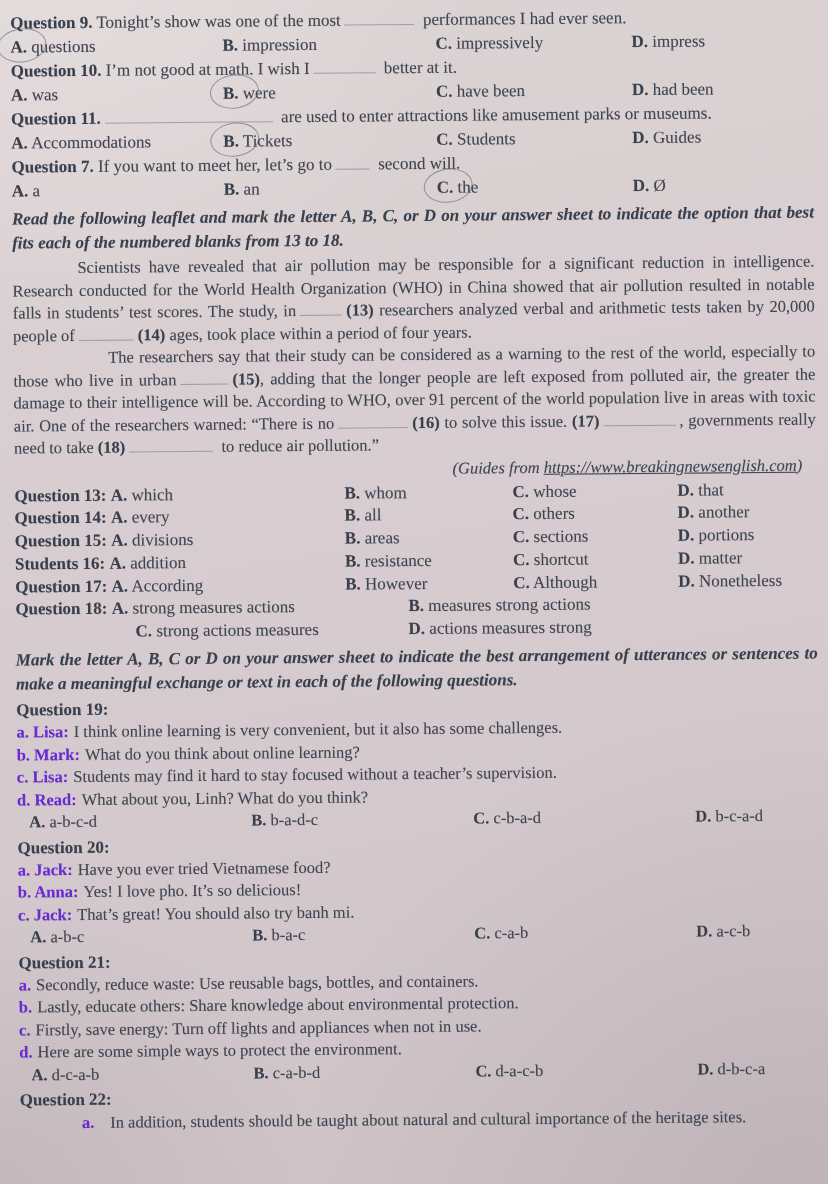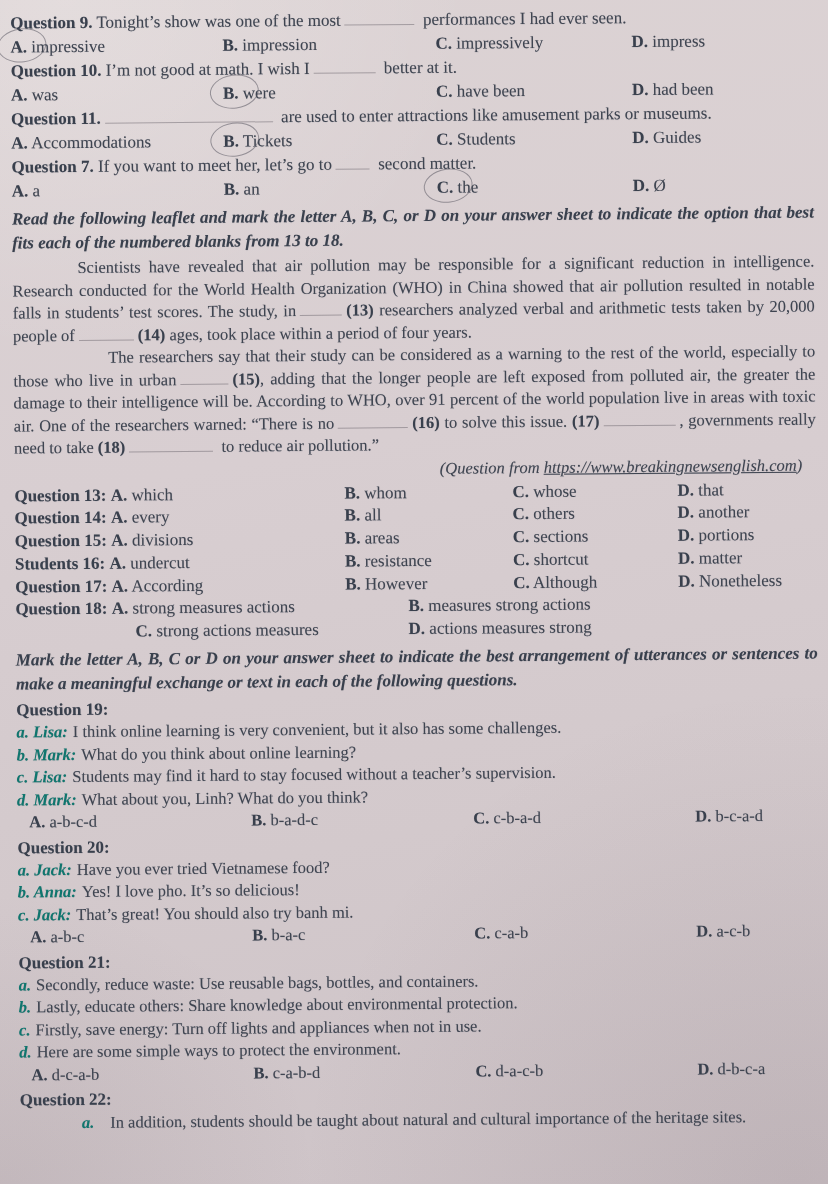--- a/index.html
+++ b/index.html
@@ -37,69 +37,69 @@
   .attribution{text-align:right;font-style:italic;font-size:16.5px;line-height:23px;padding-right:14px;}
   .url{text-decoration:underline;}
   
   #bq-section{margin-top:2px;}
   .iq{display:grid;grid-template-columns:330px 168px 165px 1fr;font-size:17px;line-height:22.8px;}
   .q18r1{display:grid;grid-template-columns:393px 1fr;font-size:17px;line-height:22.8px;}
   .q18r2{display:grid;grid-template-columns:120px 273px 1fr;font-size:17px;line-height:22.8px;}
   
   .qheader{font-weight:bold;font-size:17px;line-height:23px;margin-top:2px;color:#39404d;}
   .dline{font-size:16.5px;line-height:22.5px;}
-  .dprefix{font-weight:bold;margin-right:5px;color:#0f766e;font-style:italic;}
+  .dprefix{font-weight:bold;margin-right:5px;color:#6d28d9;}
   .aopts{display:grid;grid-template-columns:222px 222px 222px 1fr;font-size:16.5px;line-height:22.5px;padding-left:12px;}
   
   .q22line{padding-left:96px;text-indent:-34px;font-size:16.5px;line-height:23px;max-width:780px;}
   .q22line .dprefix{margin-right:16px;}
 </style>
 </head>
 <body>
 
 <div class="sheet">
   <section id="mc-section">
       <div class="qline"><b>Question 9.</b><span> Tonight’s show was one of the most</span><span class="blank" style="width: 70px;"></span><span> performances I had ever seen.</span></div>
       <div class="opts4">
-        <span class="opt"><b class="letter circled">A.</b><span> impressive</span></span>
+        <span class="opt"><b class="letter circled">A.</b><span> questions</span></span>
         <span class="opt"><b class="letter">B.</b><span> impression</span></span>
         <span class="opt"><b class="letter">C.</b><span> impressively</span></span>
         <span class="opt"><b class="letter">D.</b><span> impress</span></span>
       </div>
       <div class="qline"><b>Question 10.</b><span> I’m not good at math. I wish I</span><span class="blank" style="width: 62px;"></span><span> better at it.</span></div>
       <div class="opts4">
         <span class="opt"><b class="letter">A.</b><span> was</span></span>
         <span class="opt"><b class="letter circled">B.</b><span> were</span></span>
         <span class="opt"><b class="letter">C.</b><span> have been</span></span>
         <span class="opt"><b class="letter">D.</b><span> had been</span></span>
       </div>
       <div class="qline"><b>Question 11.</b><span class="blank" style="width: 168px;"></span><span> are used to enter attractions like amusement parks or museums.</span></div>
       <div class="opts4">
         <span class="opt"><b class="letter">A.</b><span> Accommodations</span></span>
         <span class="opt"><b class="letter circled">B.</b><span> Tickets</span></span>
         <span class="opt"><b class="letter">C.</b><span> Students</span></span>
         <span class="opt"><b class="letter">D.</b><span> Guides</span></span>
       </div>
-      <div class="qline"><b>Question 7.</b><span> If you want to meet her, let’s go to</span><span class="blank" style="width: 34px;"></span><span> second matter.</span></div>
+      <div class="qline"><b>Question 7.</b><span> If you want to meet her, let’s go to</span><span class="blank" style="width: 34px;"></span><span> second will.</span></div>
       <div class="opts4">
         <span class="opt"><b class="letter">A.</b><span> a</span></span>
         <span class="opt"><b class="letter">B.</b><span> an</span></span>
         <span class="opt"><b class="letter circled">C.</b><span> the</span></span>
         <span class="opt"><b class="letter">D.</b><span> Ø</span></span>
       </div>
     </section>
 
   <p class="instr">Read the following leaflet and mark the letter A, B, C, or D on your answer sheet to indicate the option that best fits each of the numbered blanks from 13 to 18.</p>
 
   <div id="passage">
       <p style="text-indent: 65px;"><span>Scientists have revealed that air pollution may be responsible for a significant reduction in intelligence. Research conducted for the World Health Organization (WHO) in China showed that air pollution resulted in notable falls in students’ test scores. The study, in</span><span class="blank" style="width: 42px;"></span><b>(13)</b><span> researchers analyzed verbal and arithmetic tests taken by 20,000 people of</span><span class="blank" style="width: 55px;"></span><b>(14)</b><span> ages, took place within a period of four years.</span></p>
       <p style="text-indent: 95px;"><span>The researchers say that their study can be considered as a warning to the rest of the world, especially to those who live in urban</span><span class="blank" style="width: 48px;"></span><b>(15)</b><span>, adding that the longer people are left exposed from polluted air, the greater the damage to their intelligence will be. According to WHO, over 91 percent of the world population live in areas with toxic air. One of the researchers warned: “There is no</span><span class="blank" style="width: 70px;"></span><b>(16)</b><span> to solve this issue. </span><b>(17)</b><span class="blank" style="width: 72px;"></span><span>, governments really need to take </span><b>(18)</b><span class="blank" style="width: 84px;"></span><span> to reduce air pollution.”</span></p>
     </div>
 
-  <div class="attribution"><span>(Question from </span><span class="url">https://www.breakingnewsenglish.com</span><span>)</span></div>
+  <div class="attribution"><span>(Guides from </span><span class="url">https://www.breakingnewsenglish.com</span><span>)</span></div>
 
   <section id="bq-section">
       <div class="iq">
         <span class="opt"><b>Question 13: </b><b class="letter">A.</b><span> which</span></span>
         <span class="opt"><b class="letter">B.</b><span> whom</span></span>
         <span class="opt"><b class="letter">C.</b><span> whose</span></span>
         <span class="opt"><b class="letter">D.</b><span> that</span></span>
       </div>
       <div class="iq">
         <span class="opt"><b>Question 14: </b><b class="letter">A.</b><span> every</span></span>
@@ -107,21 +107,21 @@
         <span class="opt"><b class="letter">C.</b><span> others</span></span>
         <span class="opt"><b class="letter">D.</b><span> another</span></span>
       </div>
       <div class="iq">
         <span class="opt"><b>Question 15: </b><b class="letter">A.</b><span> divisions</span></span>
         <span class="opt"><b class="letter">B.</b><span> areas</span></span>
         <span class="opt"><b class="letter">C.</b><span> sections</span></span>
         <span class="opt"><b class="letter">D.</b><span> portions</span></span>
       </div>
       <div class="iq">
-        <span class="opt"><b>Students 16: </b><b class="letter">A.</b><span> undercut</span></span>
+        <span class="opt"><b>Students 16: </b><b class="letter">A.</b><span> addition</span></span>
         <span class="opt"><b class="letter">B.</b><span> resistance</span></span>
         <span class="opt"><b class="letter">C.</b><span> shortcut</span></span>
         <span class="opt"><b class="letter">D.</b><span> matter</span></span>
       </div>
       <div class="iq">
         <span class="opt"><b>Question 17: </b><b class="letter">A.</b><span> According</span></span>
         <span class="opt"><b class="letter">B.</b><span> However</span></span>
         <span class="opt"><b class="letter">C.</b><span> Although</span></span>
         <span class="opt"><b class="letter">D.</b><span> Nonetheless</span></span>
       </div>
@@ -136,21 +136,21 @@
       </div>
     </section>
 
   <p class="instr">Mark the letter A, B, C or D on your answer sheet to indicate the best arrangement of utterances or sentences to make a meaningful exchange or text in each of the following questions.</p>
 
   <section id="arr-section">
       <div class="qheader">Question 19:</div>
       <div class="dline"><b class="dprefix">a. Lisa:</b><span>I think online learning is very convenient, but it also has some challenges.</span></div>
       <div class="dline"><b class="dprefix">b. Mark:</b><span>What do you think about online learning?</span></div>
       <div class="dline"><b class="dprefix">c. Lisa:</b><span>Students may find it hard to stay focused without a teacher’s supervision.</span></div>
-      <div class="dline"><b class="dprefix">d. Mark:</b><span>What about you, Linh? What do you think?</span></div>
+      <div class="dline"><b class="dprefix">d. Read:</b><span>What about you, Linh? What do you think?</span></div>
       <div class="aopts">
         <span class="opt"><b class="letter">A.</b><span> a-b-c-d</span></span>
         <span class="opt"><b class="letter">B.</b><span> b-a-d-c</span></span>
         <span class="opt"><b class="letter">C.</b><span> c-b-a-d</span></span>
         <span class="opt"><b class="letter">D.</b><span> b-c-a-d</span></span>
       </div>
       <div class="qheader">Question 20:</div>
       <div class="dline"><b class="dprefix">a. Jack:</b><span>Have you ever tried Vietnamese food?</span></div>
       <div class="dline"><b class="dprefix">b. Anna:</b><span>Yes! I love pho. It’s so delicious!</span></div>
       <div class="dline"><b class="dprefix">c. Jack:</b><span>That’s great! You should also try banh mi.</span></div>

